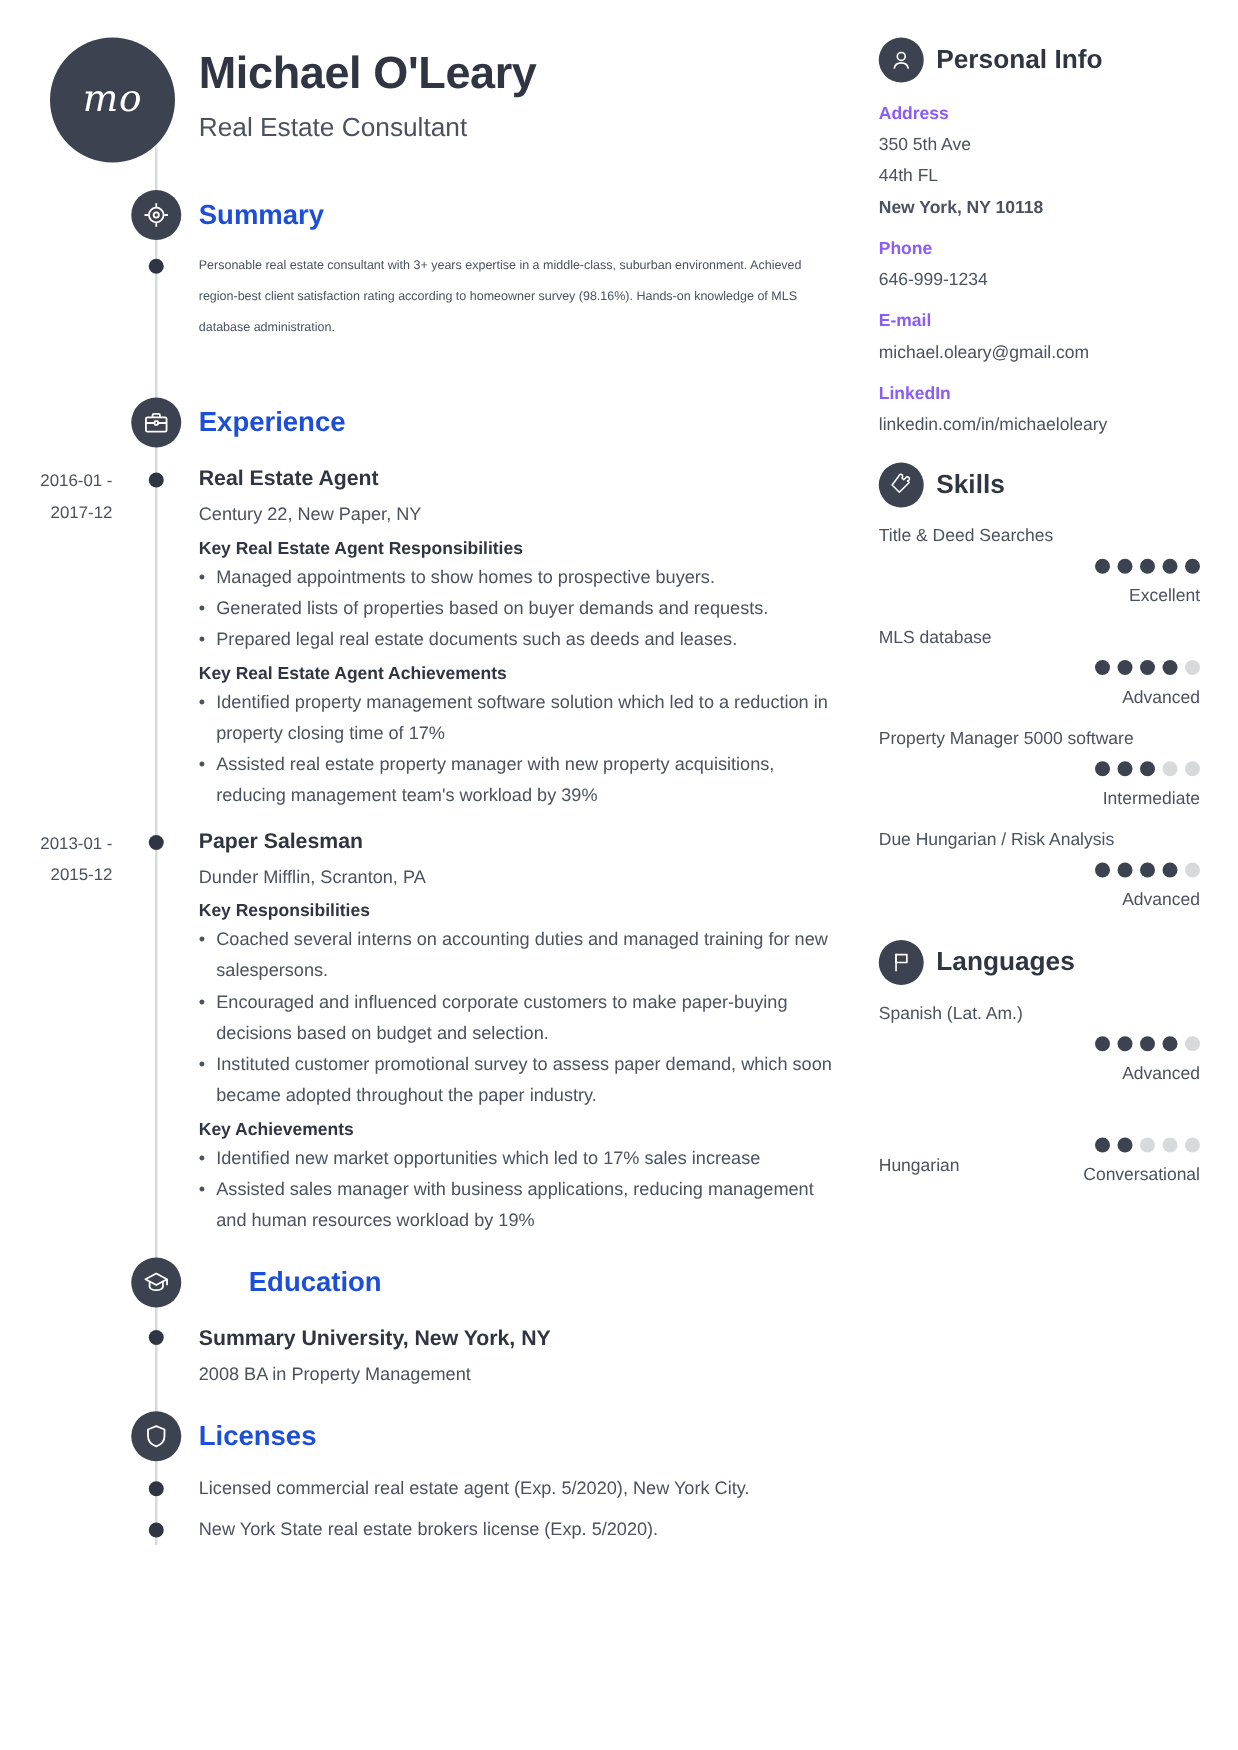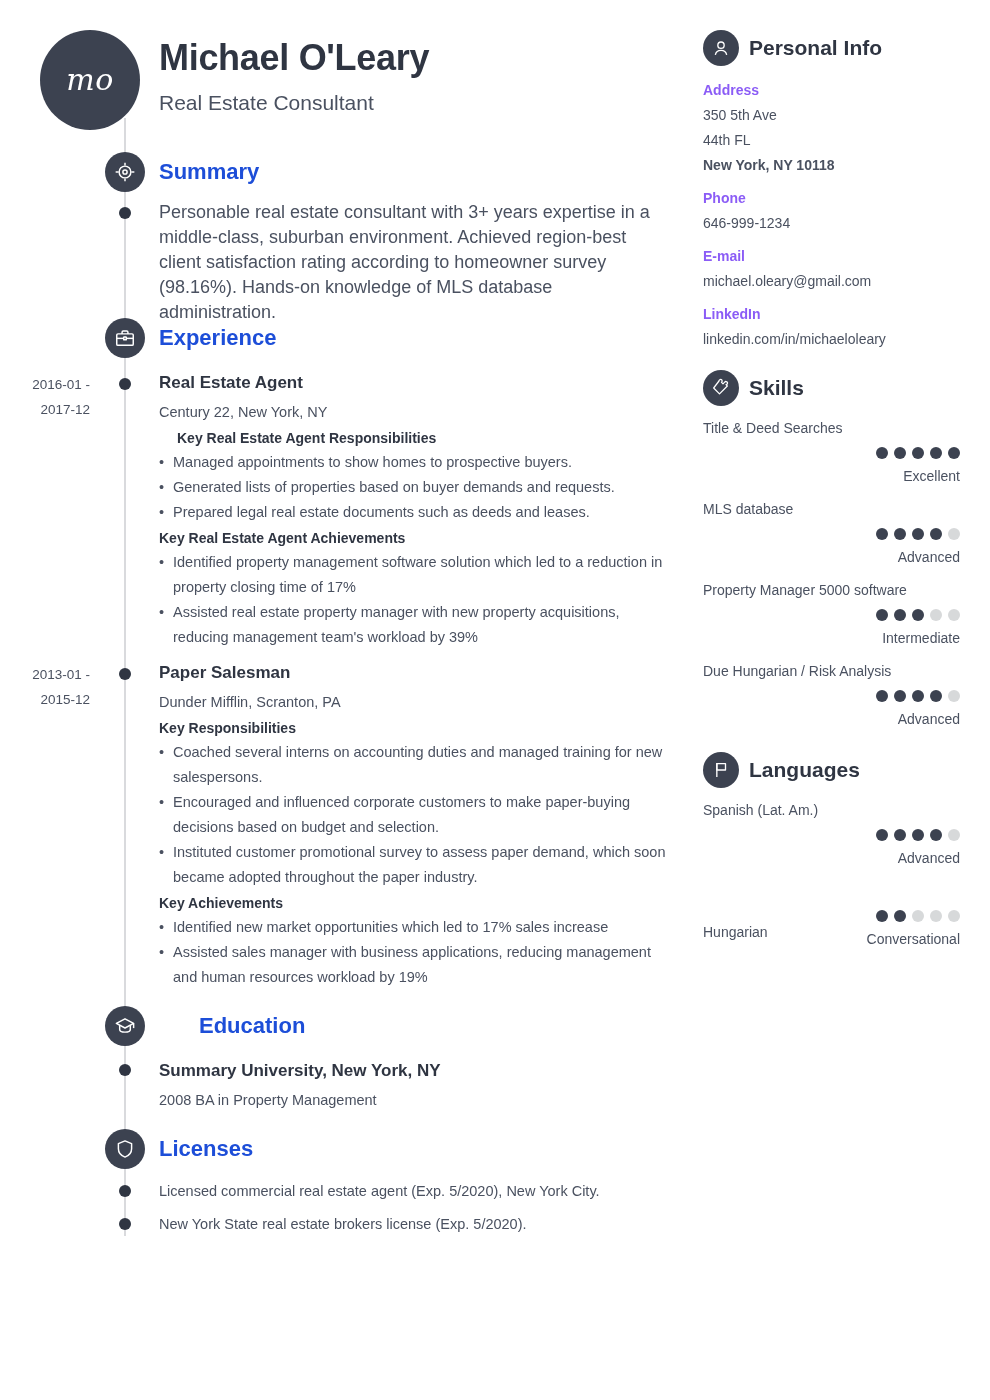--- a/index.html
+++ b/index.html
@@ -50,21 +50,21 @@
     line-height:40px;white-space:nowrap;
   }
 
   .tl-dot{
     position:absolute;left:119px;width:12px;height:12px;border-radius:50%;
     background:#2f3542;
   }
 
   .body-text{
     position:absolute;left:159px;width:505px;
-    font-size:18px;line-height:25px;color:#4a5160;
+    font-size:10px;line-height:25px;color:#4a5160;
   }
   .entry-title{
     position:absolute;left:159px;font-size:17px;font-weight:bold;color:#2f3542;line-height:22px;
     white-space:nowrap;
   }
   .entry-sub{
     position:absolute;left:159px;font-size:14.5px;color:#4a5160;line-height:22px;white-space:nowrap;
   }
   .entry-dates{
     position:absolute;left:0px;width:90px;text-align:right;
@@ -157,22 +157,22 @@
       </svg>
     </div>
     <div class="sec-title" style="top:318px;">Experience</div>
 
     <div class="tl-dot" style="top:378px;"></div>
     <div class="entry-dates" style="top:372px;">
       <div>2016-01 -</div>
       <div>2017-12</div>
     </div>
     <div class="entry-title" style="top:372px;">Real Estate Agent</div>
-    <div class="entry-sub" style="top:401px;">Century 22, New York, NY</div>
-    <div class="sub-head" style="top:427px;margin-left:18px;">Key Real Estate Agent Responsibilities</div>
+    <div class="entry-sub" style="top:401px;">Century 22, New Paper, NY</div>
+    <div class="sub-head" style="top:427px;">Key Real Estate Agent Responsibilities</div>
     <ul class="bullets" style="top:450px;">
       <li>Managed appointments to show homes to prospective buyers.</li>
       <li>Generated lists of properties based on buyer demands and requests.</li>
       <li>Prepared legal real estate documents such as deeds and leases.</li>
     </ul>
     <div class="sub-head" style="top:527px;">Key Real Estate Agent Achievements</div>
     <ul class="bullets" style="top:550px;">
       <li>Identified property management software solution which led to a reduction in property closing time of 17%</li>
       <li>Assisted real estate property manager with new property acquisitions, reducing management team's workload by 39%</li>
     </ul>

